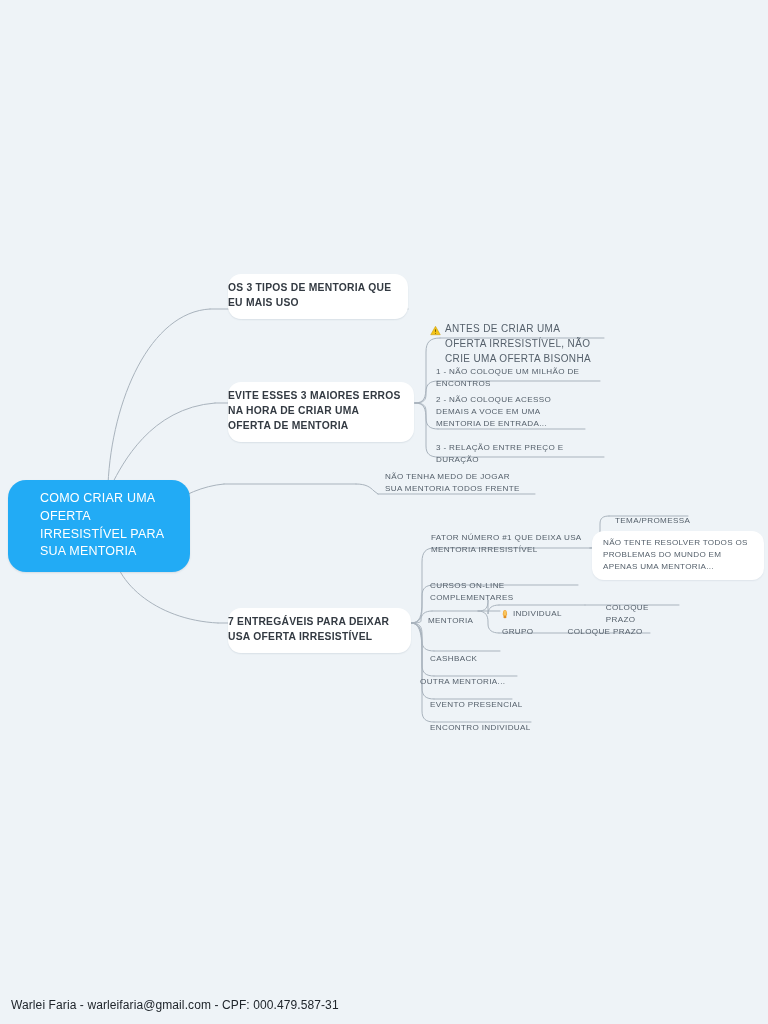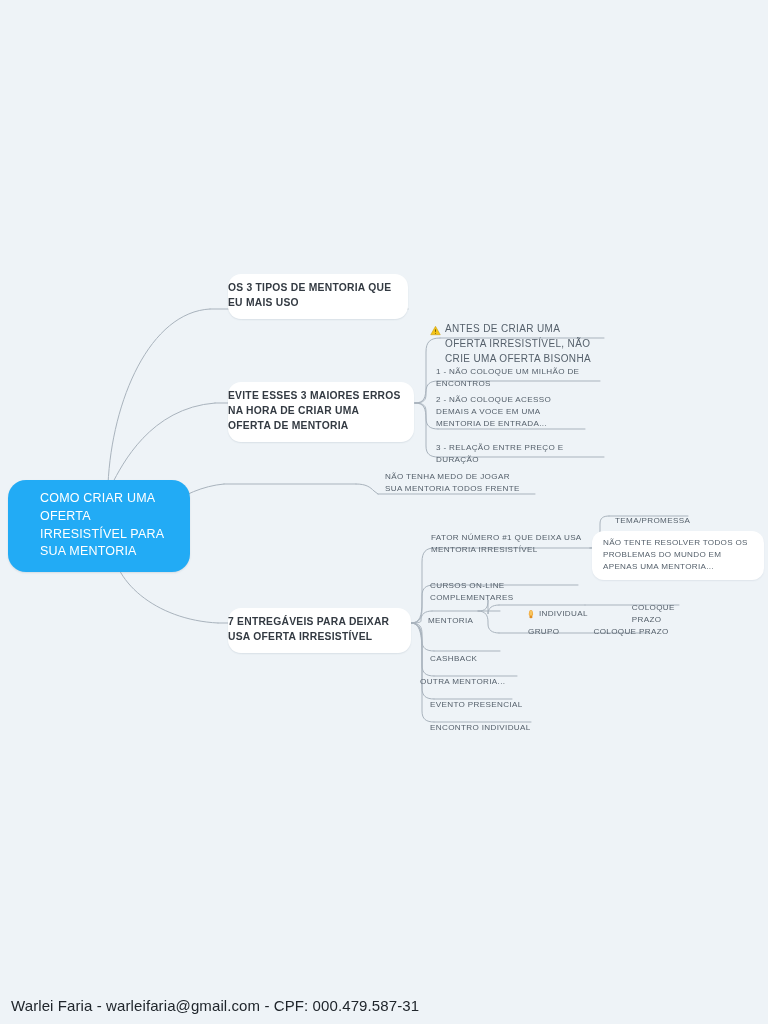--- a/index.html
+++ b/index.html
@@ -107,37 +107,36 @@
     display: inline-block;
     width: 10px;
     height: 10px;
     vertical-align: -1px;
     margin-right: 3px;
   }
 
   .inline-row {
     display: flex;
     align-items: center;
-    margin-left: 26px;
   }
 
   
   .footer {
     position: absolute;
     left: 0;
     bottom: 0;
     width: 768px;
     height: 38px;
     display: flex;
     align-items: center;
     padding-left: 11px;
     box-sizing: border-box;
   }
   .footer-text {
-    font-size: 15px;
+    font-size: 12px;
     color: #20262c;
     letter-spacing: 0.1px;
   }
 </style>
 </head>
 <body>
 
 <div id="mindmap">
 
   <svg id="connectors" viewBox="0 0 768 1024">

